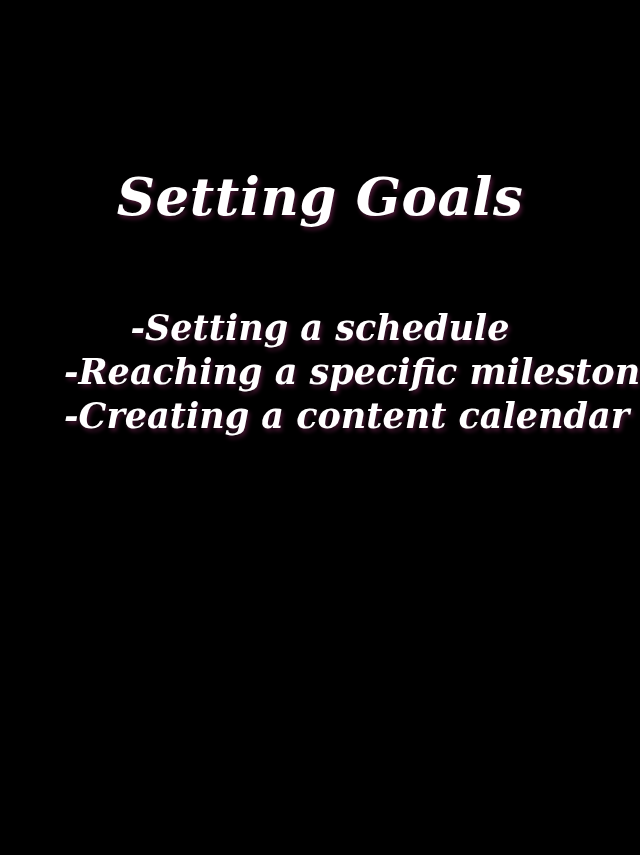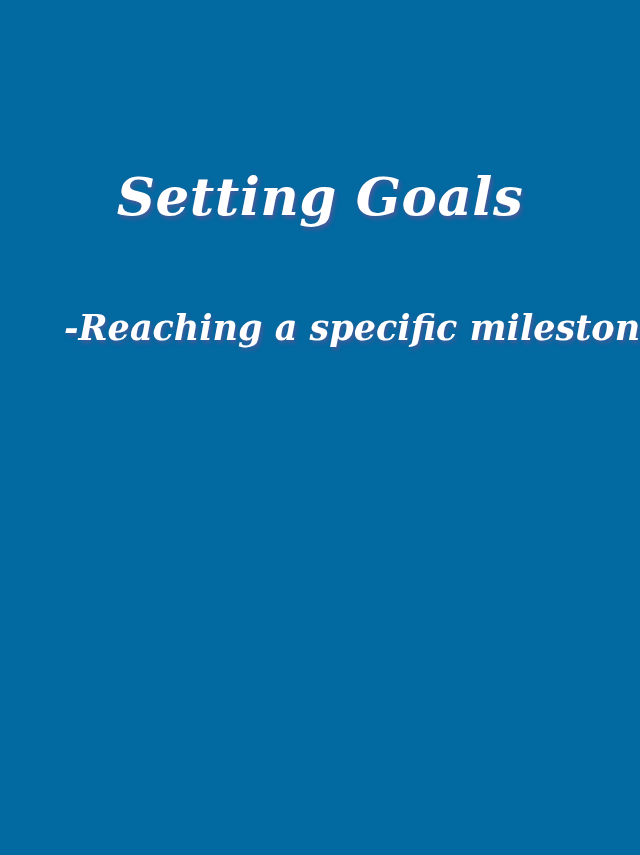--- a/index.html
+++ b/index.html
@@ -70,23 +70,25 @@
 
   
   .goal-line.centered {
     padding: 0;
     text-align: center;
   }
 </style>
 </head>
 <body style="background-color: rgb(250, 99, 184);">
 
-<div class="slide" style="background-color: #0369a1; color: rgb(255, 255, 255);">
+<div class="slide" style="background-color: #000000; color: rgb(255, 255, 255);">
 
   <div class="title-block">
     <h1 class="title">Setting Goals</h1>
   </div>
 
   <div class="body-block">
+    <span class="goal-line centered">-Setting a schedule</span>
     <span class="goal-line">-Reaching a specific milestone</span>
+    <span class="goal-line">-Creating a content calendar</span>
   </div>
 
 </div>
 
 </body></html>

